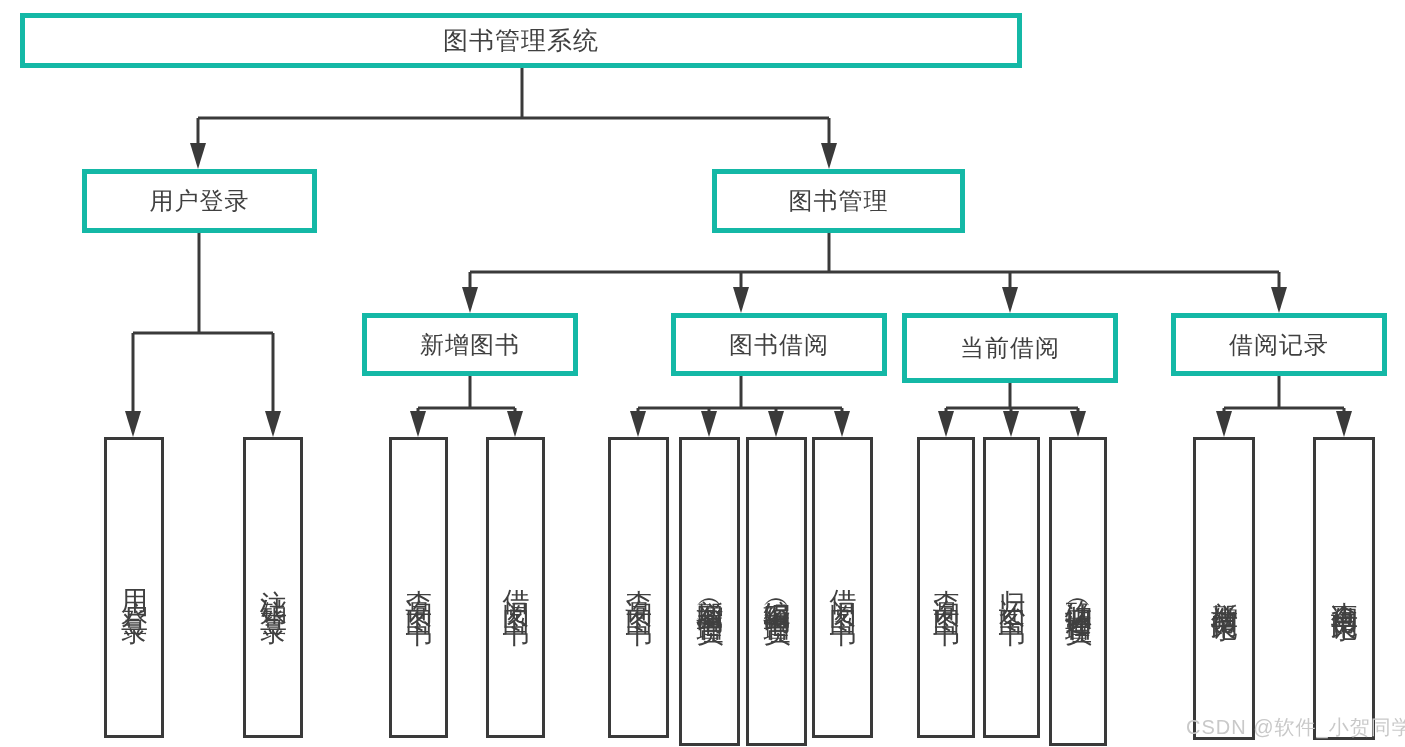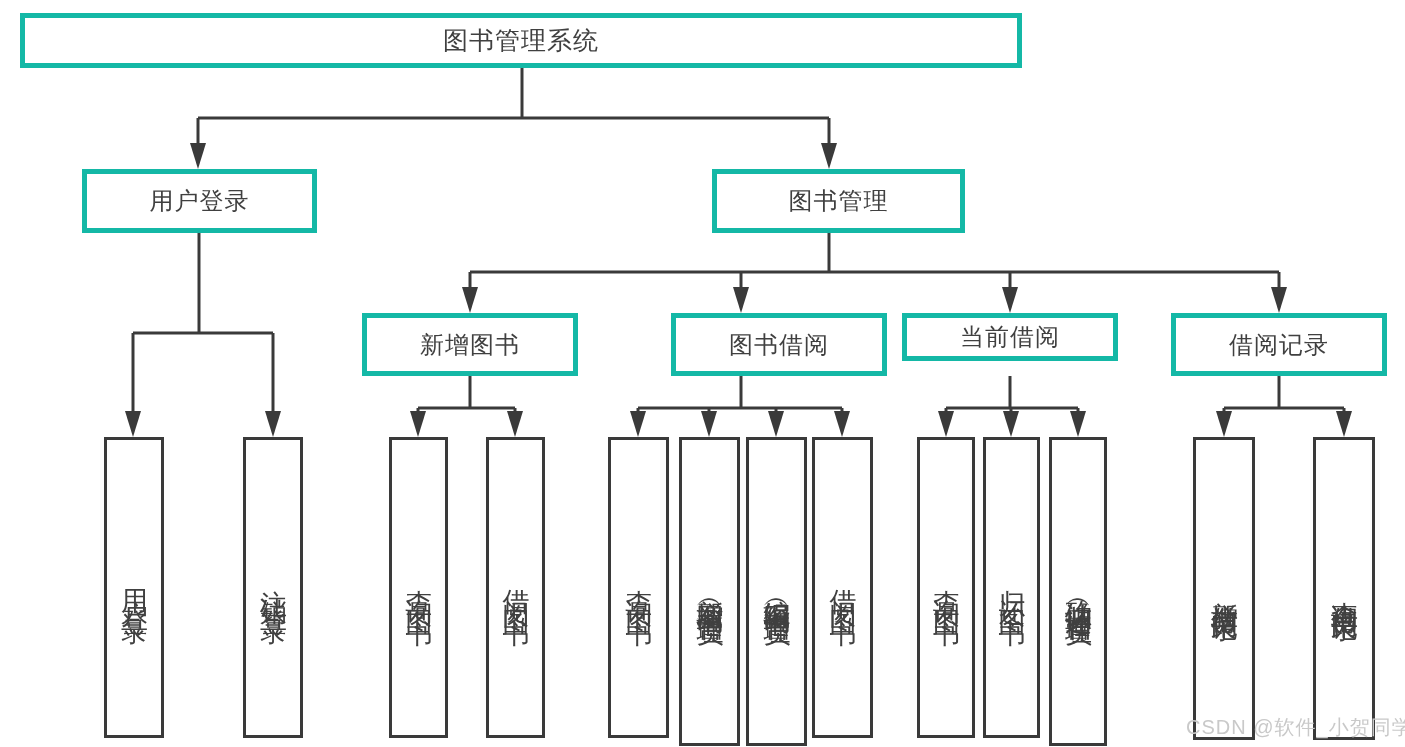--- a/index.html
+++ b/index.html
@@ -136,21 +136,21 @@
     </g>
   </svg>
 
   <div class="node root" style="left:20px; top:13px; width:1002px; height:55px;">图书管理系统</div>
 
   <div class="node" style="left:82px; top:169px; width:235px; height:64px;">用户登录</div>
   <div class="node" style="left:712px; top:169px; width:253px; height:64px;">图书管理</div>
 
   <div class="node" style="left:362px; top:313px; width:216px; height:63px;">新增图书</div>
   <div class="node" style="left:633px; top:313px; width:216px; height:63px;margin-left:38px;">图书借阅</div>
-  <div class="node" style="left:902px; top:313px; width:216px; height:48px;">当前借阅</div>
+  <div class="node" style="left:902px; top:313px; width:216px; height:70px;">当前借阅</div>
   <div class="node" style="left:1171px; top:313px; width:216px; height:63px;text-align:right;">借阅记录</div>
 
   <div class="leaf" style="left:104px; top:437px; width:60px; height:301px;">
     <span class="vtext">用户登录</span>
   </div>
   <div class="leaf" style="left:243px; top:437px; width:60px; height:301px;">
     <span class="vtext">注销登录</span>
   </div>
 
   <div class="leaf" style="left:389px; top:437px; width:59px; height:301px;">

